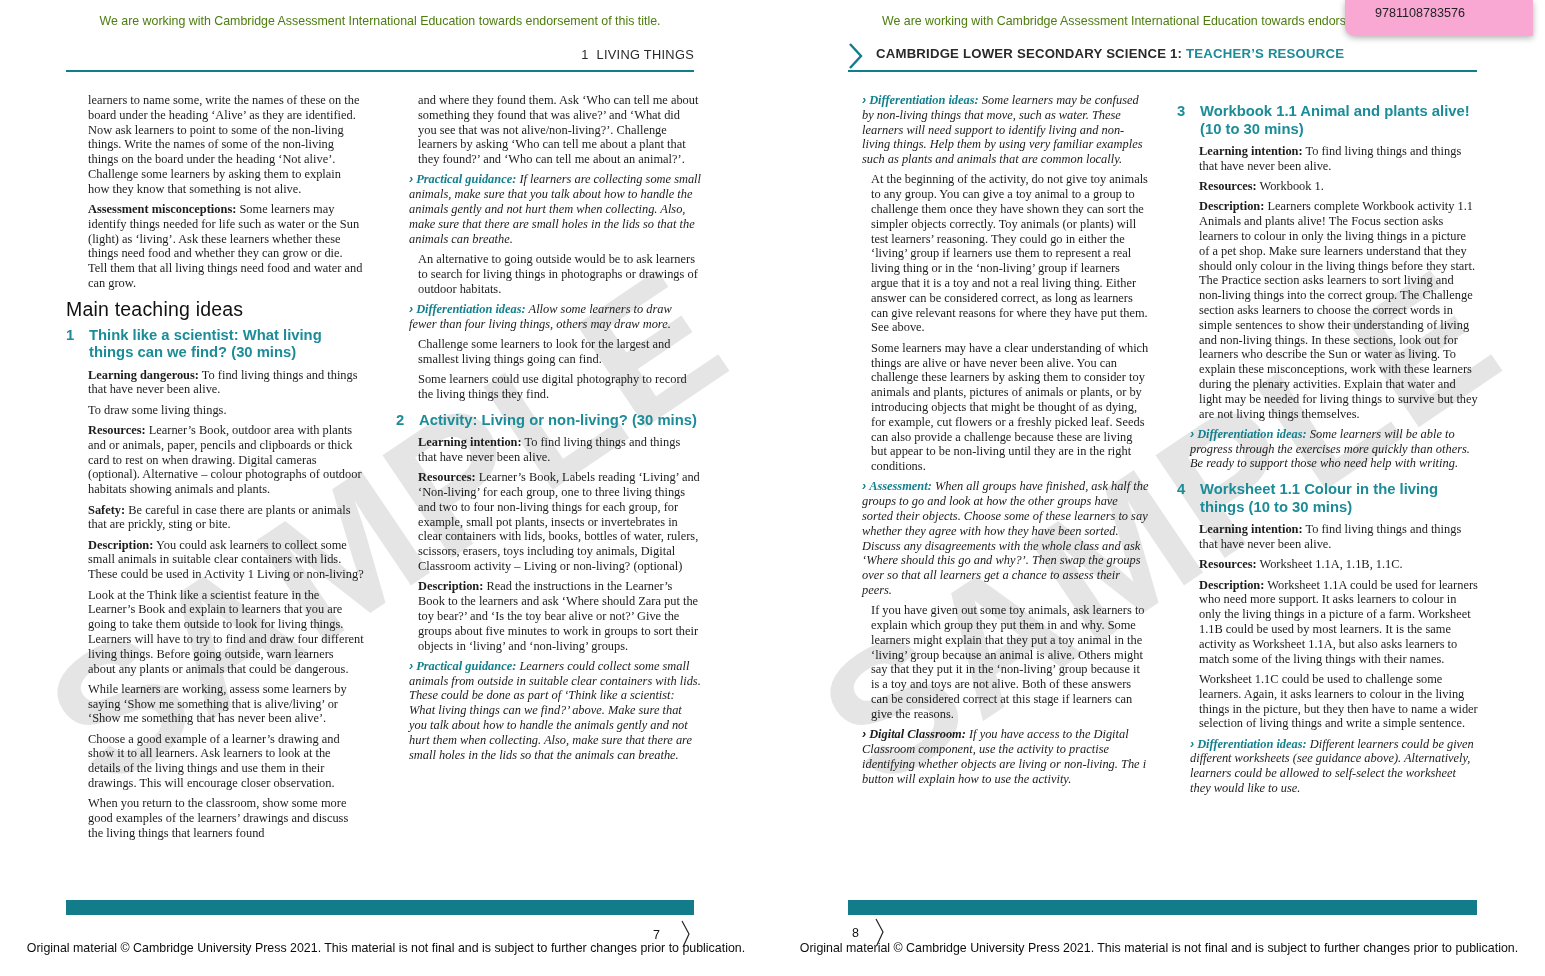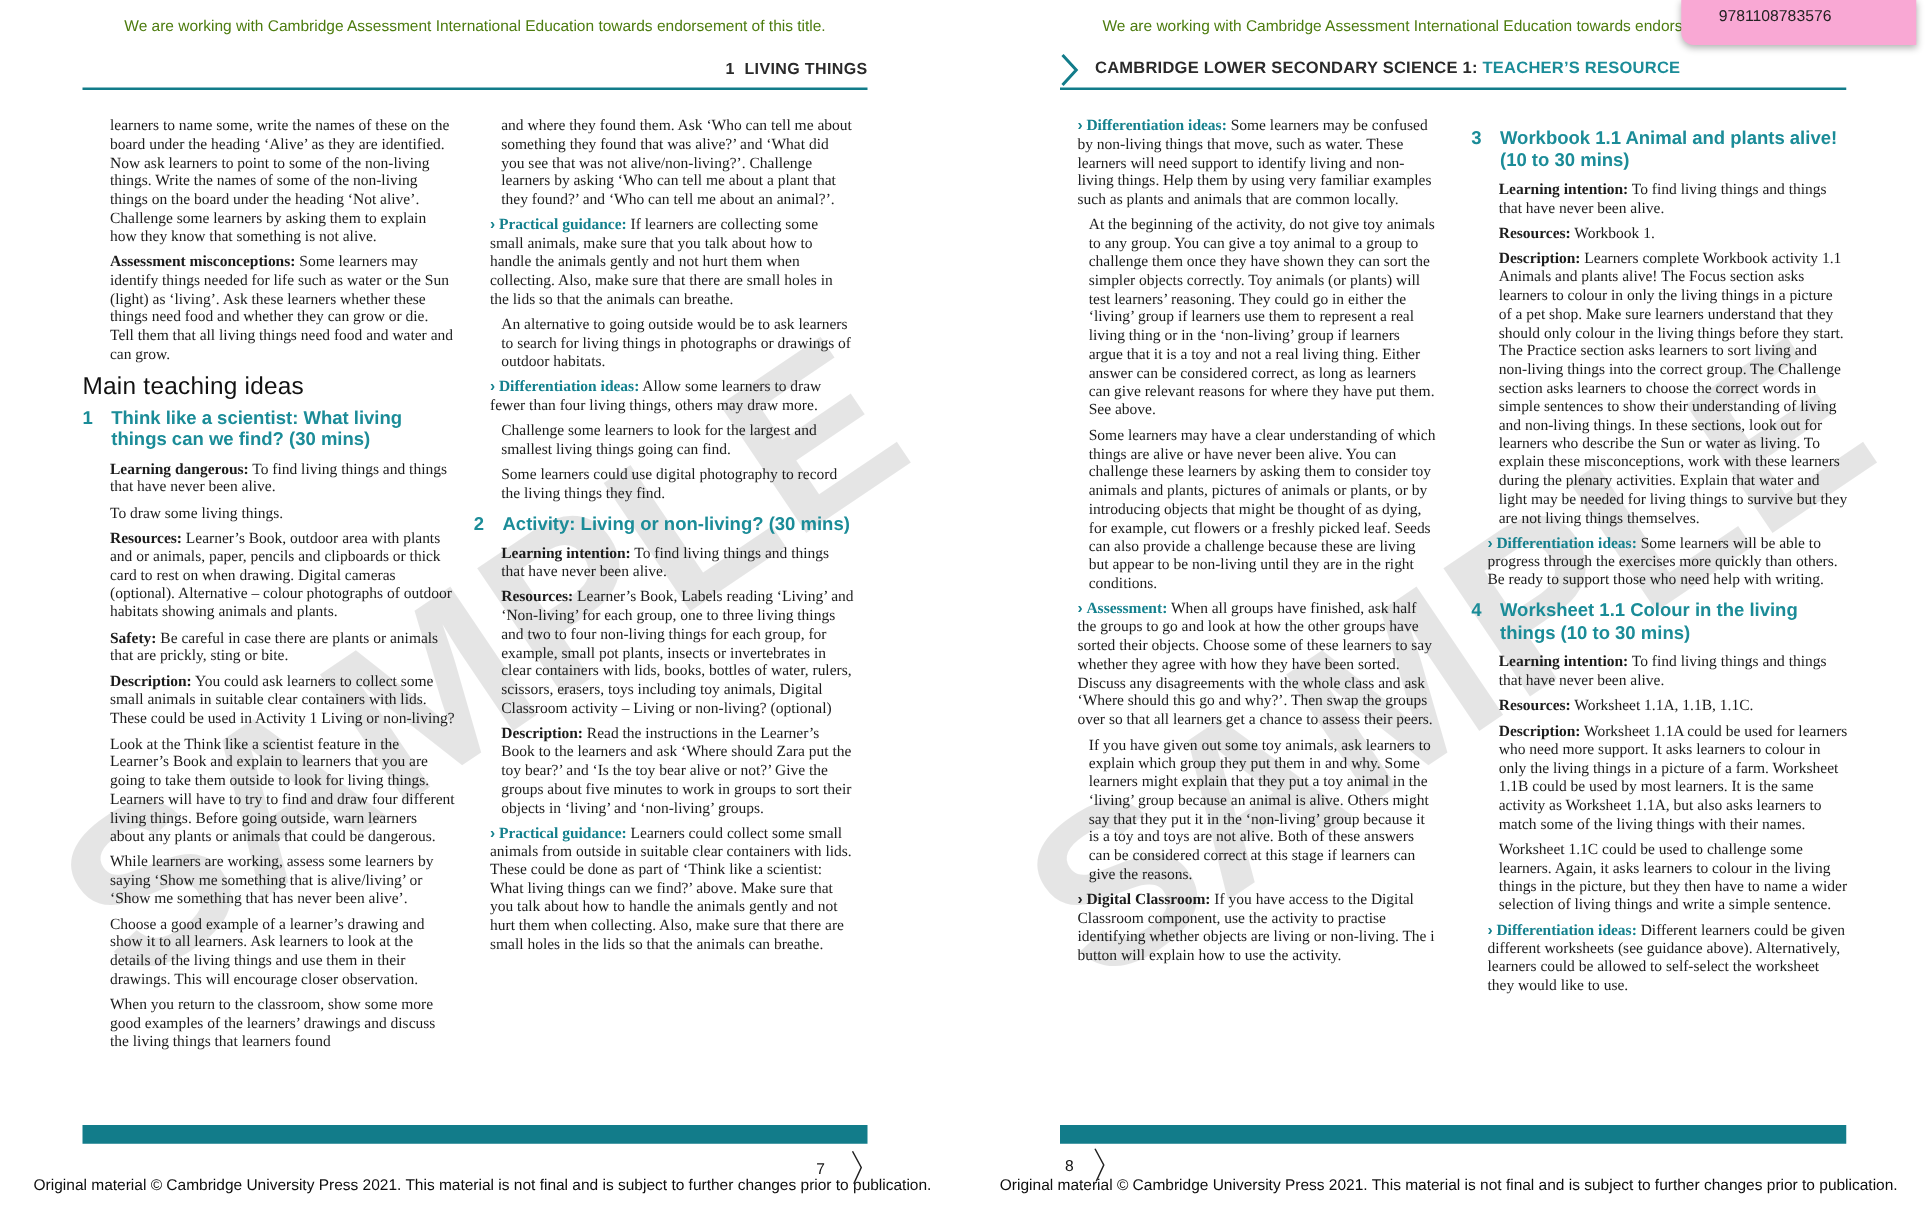--- a/index.html
+++ b/index.html
@@ -21,45 +21,45 @@
     transform:translate(-50%,-50%) rotate(-34deg);
     font:700 180px "Liberation Sans",sans-serif;letter-spacing:2px;
     color:rgba(0,0,0,0.10);white-space:nowrap;z-index:0;pointer-events:none;
   }
   .disclaimer{
     position:absolute;top:14px;left:66px;width:628px;text-align:center;
     font-size:12.4px;color:#4d7c0f;z-index:1;
   }
   #page-right .disclaimer{left:75px;width:629px;}
   .rh-left{
-    position:absolute;top:47px;right:78px;font-weight:700;font-size:12.8px;
+    position:absolute;top:47px;right:78px;font-weight:400;font-size:12.8px;
     color:#2a2a2a;letter-spacing:0.3px;white-space:pre;z-index:1;
   }
   .rh-right{
     position:absolute;top:46px;left:103px;font-weight:700;font-size:13.2px;
     color:#2a2a2a;letter-spacing:0.2px;white-space:pre;z-index:1;
   }
   .rh-right .accent{color:var(--heading-teal);}
   .header-chevron{position:absolute;top:42px;left:75px;z-index:1;}
   .rule{position:absolute;top:70px;height:2px;background:var(--accent);z-index:1;}
   #page-left .rule{left:66px;width:628px;}
   #page-right .rule{left:75px;width:629px;}
 
   .col{
     position:absolute;top:93px;height:806px;overflow:hidden;z-index:1;
     font-family:"Liberation Serif",serif;font-size:12.4px;line-height:14.8px;color:var(--ink);
     text-align:left;
   }
   #l-col1{left:66px;width:298px;}
-  #l-col2{left:379px;width:305px;}
+  #l-col2{left:396px;width:305px;}
   #r-col1{left:76px;width:300px;}
   #r-col2{left:404px;width:301px;}
 
   .col p.para{margin:0 0 5.5px 22px;}
-  .col p.para.chev{margin-left:13px;text-indent:0;}
+  .col p.para.chev{margin-left:13px;text-indent:0;font-style:italic;}
   .col .chevron{font-family:"Liberation Sans",sans-serif;font-weight:700;margin-right:3px;color:var(--ink);}
   .col .chevron.teal{color:var(--label-teal);}
   .col .label{font-weight:700;}
   .col .label.teal{color:var(--label-teal);}
   .col .h1{
     font-family:"Liberation Sans",sans-serif;font-weight:400;font-size:19.5px;
     color:#111;margin:11px 0 9px 0;letter-spacing:0.2px;
   }
   .col .h2{
     display:flex;font-family:"Liberation Sans",sans-serif;font-weight:700;

